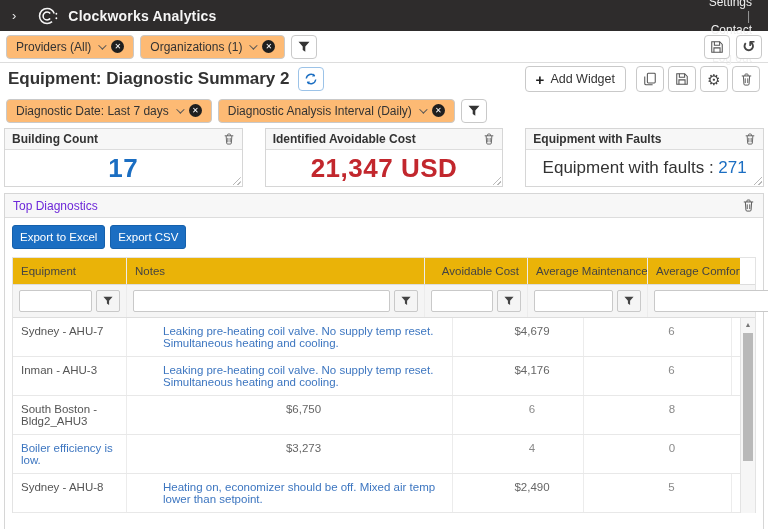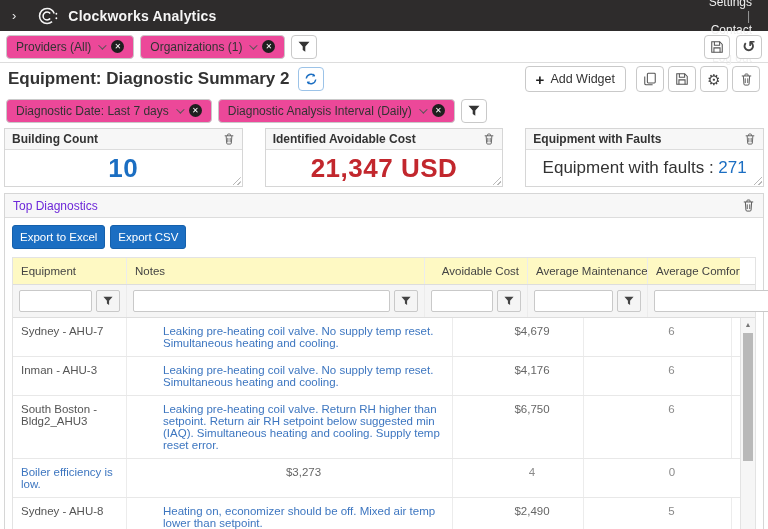--- a/index.html
+++ b/index.html
@@ -15,21 +15,21 @@
   .topbar .spacer { flex:1; }
   .topnav { display:flex; align-items:flex-end; font-size:12px;flex-direction:column; }
   .topnav a { color:#f0f0f0; text-decoration:none; padding:0 4px; cursor:pointer; }
   .topnav .sep { color:#9a9a9a; margin:0 6px; }
 
   
   .filterbar { display:flex; align-items:center; padding:4px 6px; background:#fff; }
   .filterbar.global { border-bottom:1px solid #ddd; height:32px; }
   .filterbar.dash { height:31px; }
   .pill { display:inline-flex; align-items:center; gap:7px; border:1px solid #c9c9c9; border-radius:4px;
-          background:#ec4899; height:24px; padding:0 9px; font-size:12px; color:#333; margin-right:6px; cursor:pointer; }
+          background:#fdba74; height:24px; padding:0 9px; font-size:12px; color:#333; margin-right:6px; cursor:pointer; }
   .caret { width:6px; height:6px; border-right:1.5px solid #555; border-bottom:1.5px solid #555;
            transform:rotate(45deg) translateY(-2px); display:inline-block; }
   .clear-btn { width:13px; height:13px; border-radius:50%; background:#1f1f1f; color:#fff; font-size:8px;
                line-height:13px; text-align:center; display:inline-block; cursor:pointer; font-weight:bold; }
   .iconbtn { display:inline-flex; align-items:center; justify-content:center; border:1px solid #c9c9c9;
              border-radius:4px; background:#fff; height:24px; min-width:26px; padding:0 5px; cursor:pointer; }
   .filterbar .spacer { flex:1; }
   .reset-glyph { font-size:16px; color:#444; font-weight:bold; line-height:1; }
 
   
@@ -65,21 +65,21 @@
                 padding:4px 8px; height:24px; }
   .panel-title { font-size:12px; font-weight:normal; color:#6d28d9; flex:1; }
   .panel-body { padding:7px 7px 0 7px; }
   .export-row { display:flex; gap:5px; margin-bottom:8px; }
   .btn-primary { background:#1b6ec2; color:#fff; border:1px solid #1560ab; border-radius:3px;
                  font-size:11.5px; height:24px; padding:0 7px; cursor:pointer; }
 
   .grid-wrap { border:1px solid #e3e3e3; border-bottom:none; position:relative; }
   .trow { display:grid; grid-template-columns:114px 298px 103px 120px 1fr; }
   .thead { border-bottom:1px solid #ddd; }
-  .thead .tcell { font-size:11.5px; color:#444; padding:7px 8px; background:#fef9c3;
+  .thead .tcell { font-size:11.5px; color:#444; padding:7px 8px; background:#eab308;
                   white-space:nowrap; overflow:hidden; }
   .tcell { border-right:1px solid #ececec; }
   .tcell:last-child { border-right:none; }
   .col-cost-h { text-align:right; }
   .tfilter { background:#f5f5f5; border-bottom:1px solid #ddd; }
   .fcell { display:flex; align-items:center; gap:4px; padding:5px 6px; border-right:1px solid #ececec; }
   .fcell input { flex:1; min-width:0; height:22px; border:1px solid #c9c9c9; border-radius:2px;
                  background:#fff; font-size:11px; padding:0 4px; }
   .f-funnel { width:24px; height:22px; border:1px solid #c9c9c9; border-radius:2px; background:#f5f5f5;
               display:inline-flex; align-items:center; justify-content:center; cursor:pointer; flex:none; }
@@ -216,21 +216,21 @@
     <div class="card">
       <div class="card-head">
         <span class="card-title">Building Count</span>
         <button class="trash-btn">
           <svg viewBox="0 0 14 16" width="10" height="12" fill="none" stroke="#555" stroke-width="1.2">
               <path d="M1 3.5h12M5 3.5V2a1 1 0 0 1 1-1h2a1 1 0 0 1 1 1v1.5M3 3.5l.7 10.2a1.5 1.5 0 0 0 1.5 1.4h3.6a1.5 1.5 0 0 0 1.5-1.4L11 3.5M5.4 6.5v6M8.6 6.5v6"></path>
             </svg>
         </button>
       </div>
       <div class="card-body">
-        <span class="big-val" style="color: rgb(27, 110, 194);">10</span>
+        <span class="big-val" style="color: rgb(27, 110, 194);">17</span>
         <span class="grip"></span>
       </div>
     </div>
 
     <div class="card">
       <div class="card-head">
         <span class="card-title">Identified Avoidable Cost</span>
         <button class="trash-btn">
           <svg viewBox="0 0 14 16" width="10" height="12" fill="none" stroke="#555" stroke-width="1.2">
               <path d="M1 3.5h12M5 3.5V2a1 1 0 0 1 1-1h2a1 1 0 0 1 1 1v1.5M3 3.5l.7 10.2a1.5 1.5 0 0 0 1.5 1.4h3.6a1.5 1.5 0 0 0 1.5-1.4L11 3.5M5.4 6.5v6M8.6 6.5v6"></path>
@@ -339,21 +339,20 @@
   <div class="trow drow">
     <div class="tcell cell-equip">Inman - AHU-3</div>
     <div class="tcell cell-notes"><span class="note-link">Leaking pre-heating coil valve. No supply temp reset. Simultaneous heating and cooling.</span></div>
     <div class="tcell cell-cost">$4,176</div>
     <div class="tcell cell-num">6</div>
     <div class="tcell cell-num">0</div>
   </div>
 
   <div class="trow drow">
     <div class="tcell cell-equip">South Boston - Bldg2_AHU3</div>
-    <div class="tcell cell-notes"><span class="note-link">Leaking pre-heating coil valve. Return RH higher than setpoint. Return air RH setpoint below suggested min (IAQ). Simultaneous heating and cooling. Supply temp reset error.</span></div>
     <div class="tcell cell-cost">$6,750</div>
     <div class="tcell cell-num">6</div>
     <div class="tcell cell-num">8</div>
   </div>
 
   <div class="trow drow">
     <div class="tcell cell-notes"><span class="note-link">Boiler efficiency is low.</span></div>
     <div class="tcell cell-cost">$3,273</div>
     <div class="tcell cell-num">4</div>
     <div class="tcell cell-num">0</div>

